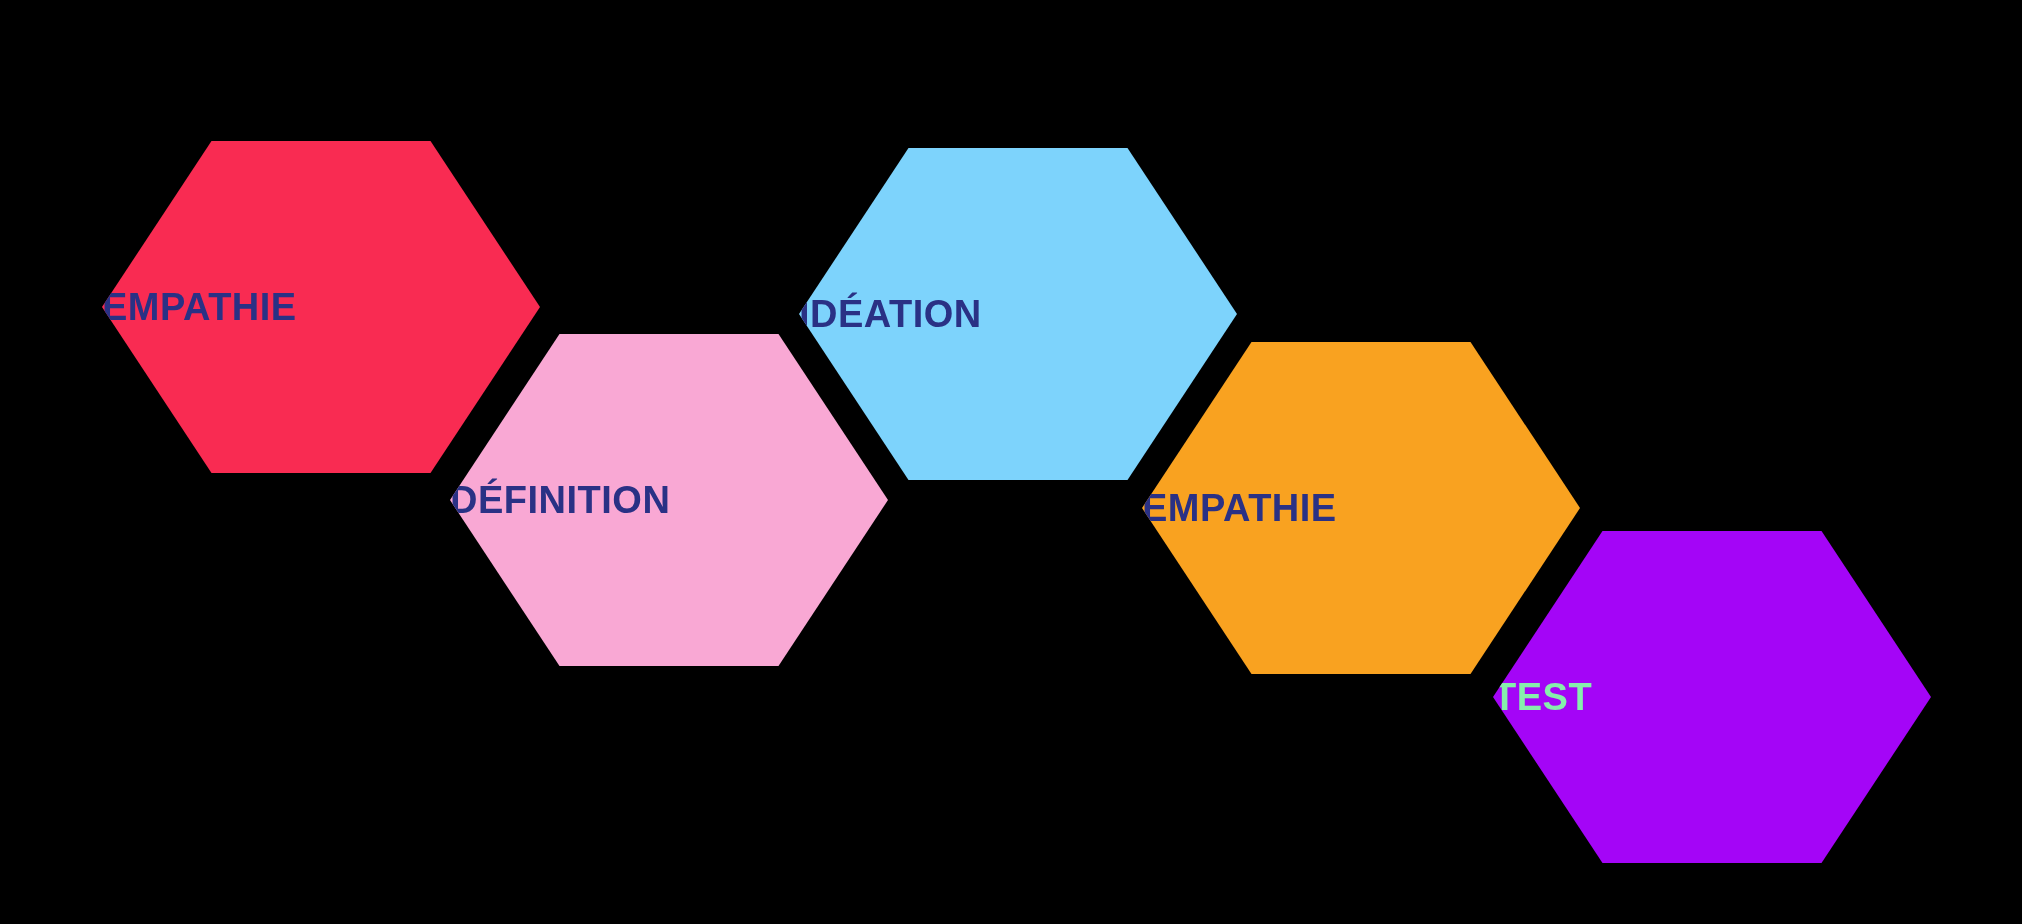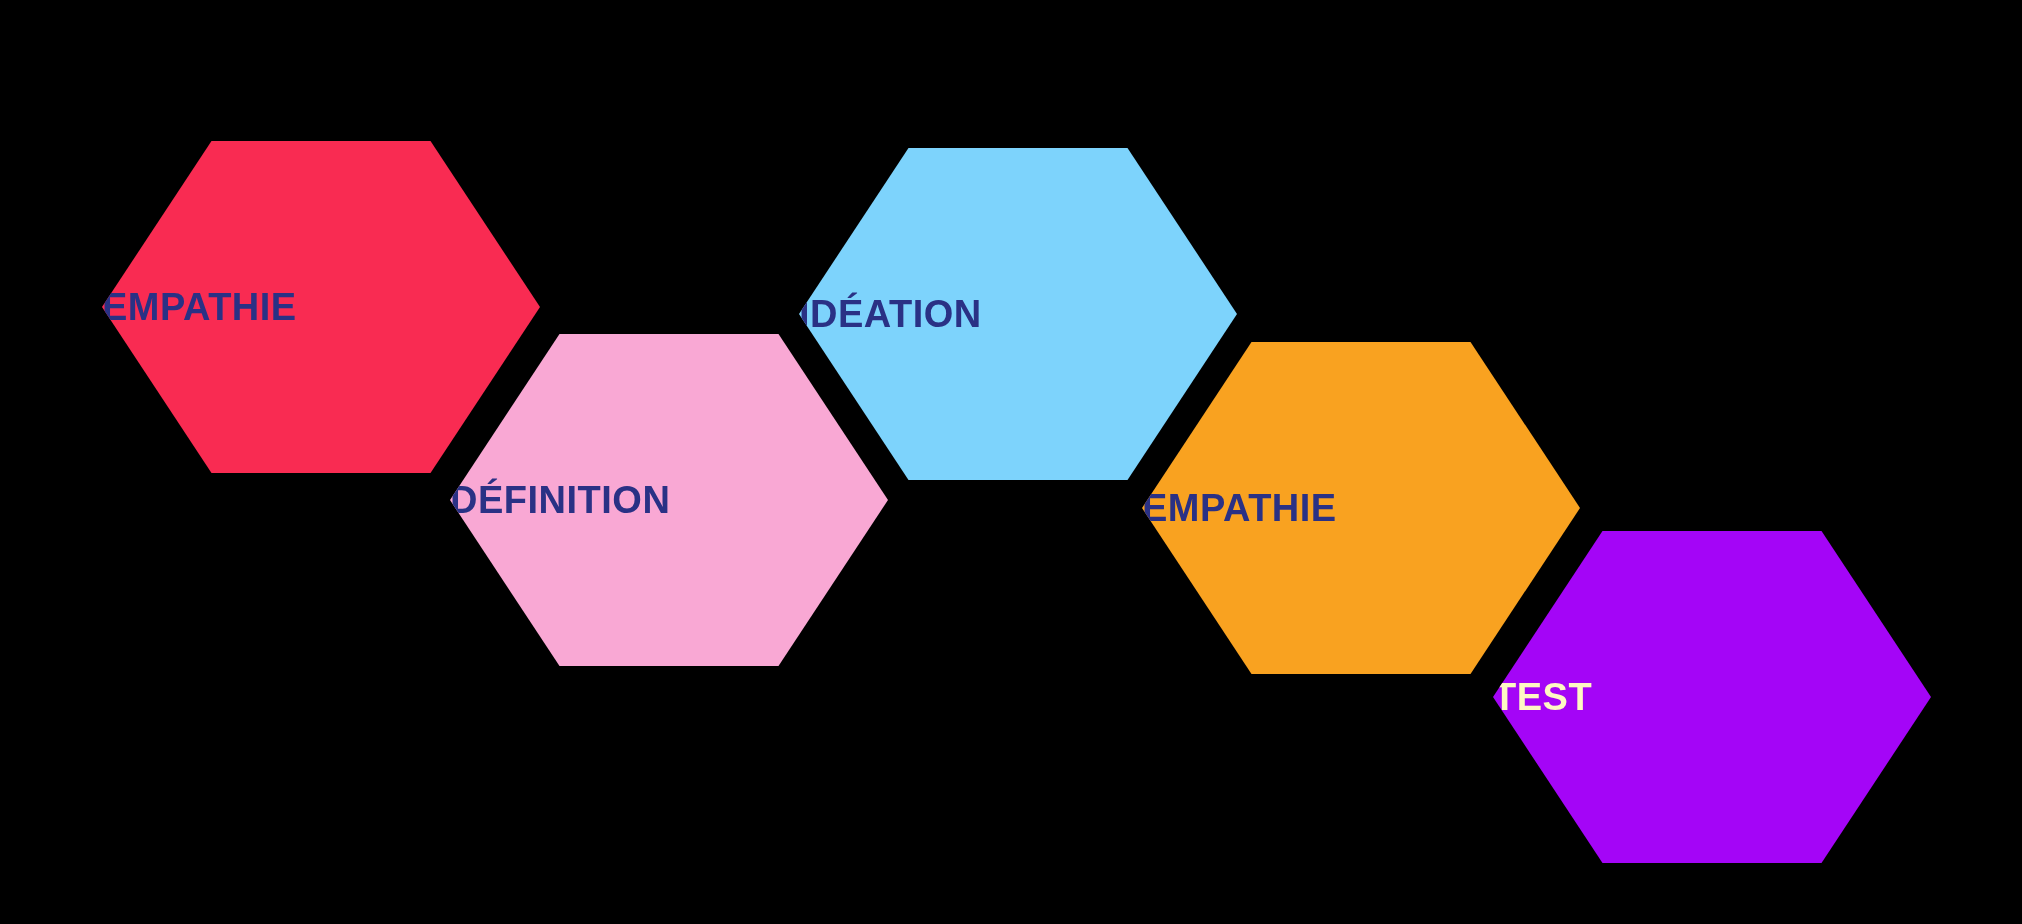--- a/index.html
+++ b/index.html
@@ -56,16 +56,16 @@
 
   <div class="hex pos-3" style="background: #7dd3fc;">
     <span class="hex-label" style="color: rgb(42, 49, 133);">IDÉATION</span>
   </div>
 
   <div class="hex pos-4" style="background: rgb(249, 162, 32);">
     <span class="hex-label" style="color: rgb(42, 49, 133);">EMPATHIE</span>
   </div>
 
   <div class="hex pos-5" style="background: rgb(164, 5, 247);">
-    <span class="hex-label" style="color: #fef9c3;">TEST</span>
+    <span class="hex-label" style="color: #86efac;">TEST</span>
   </div>
 
 </div>
 
 </body></html>

